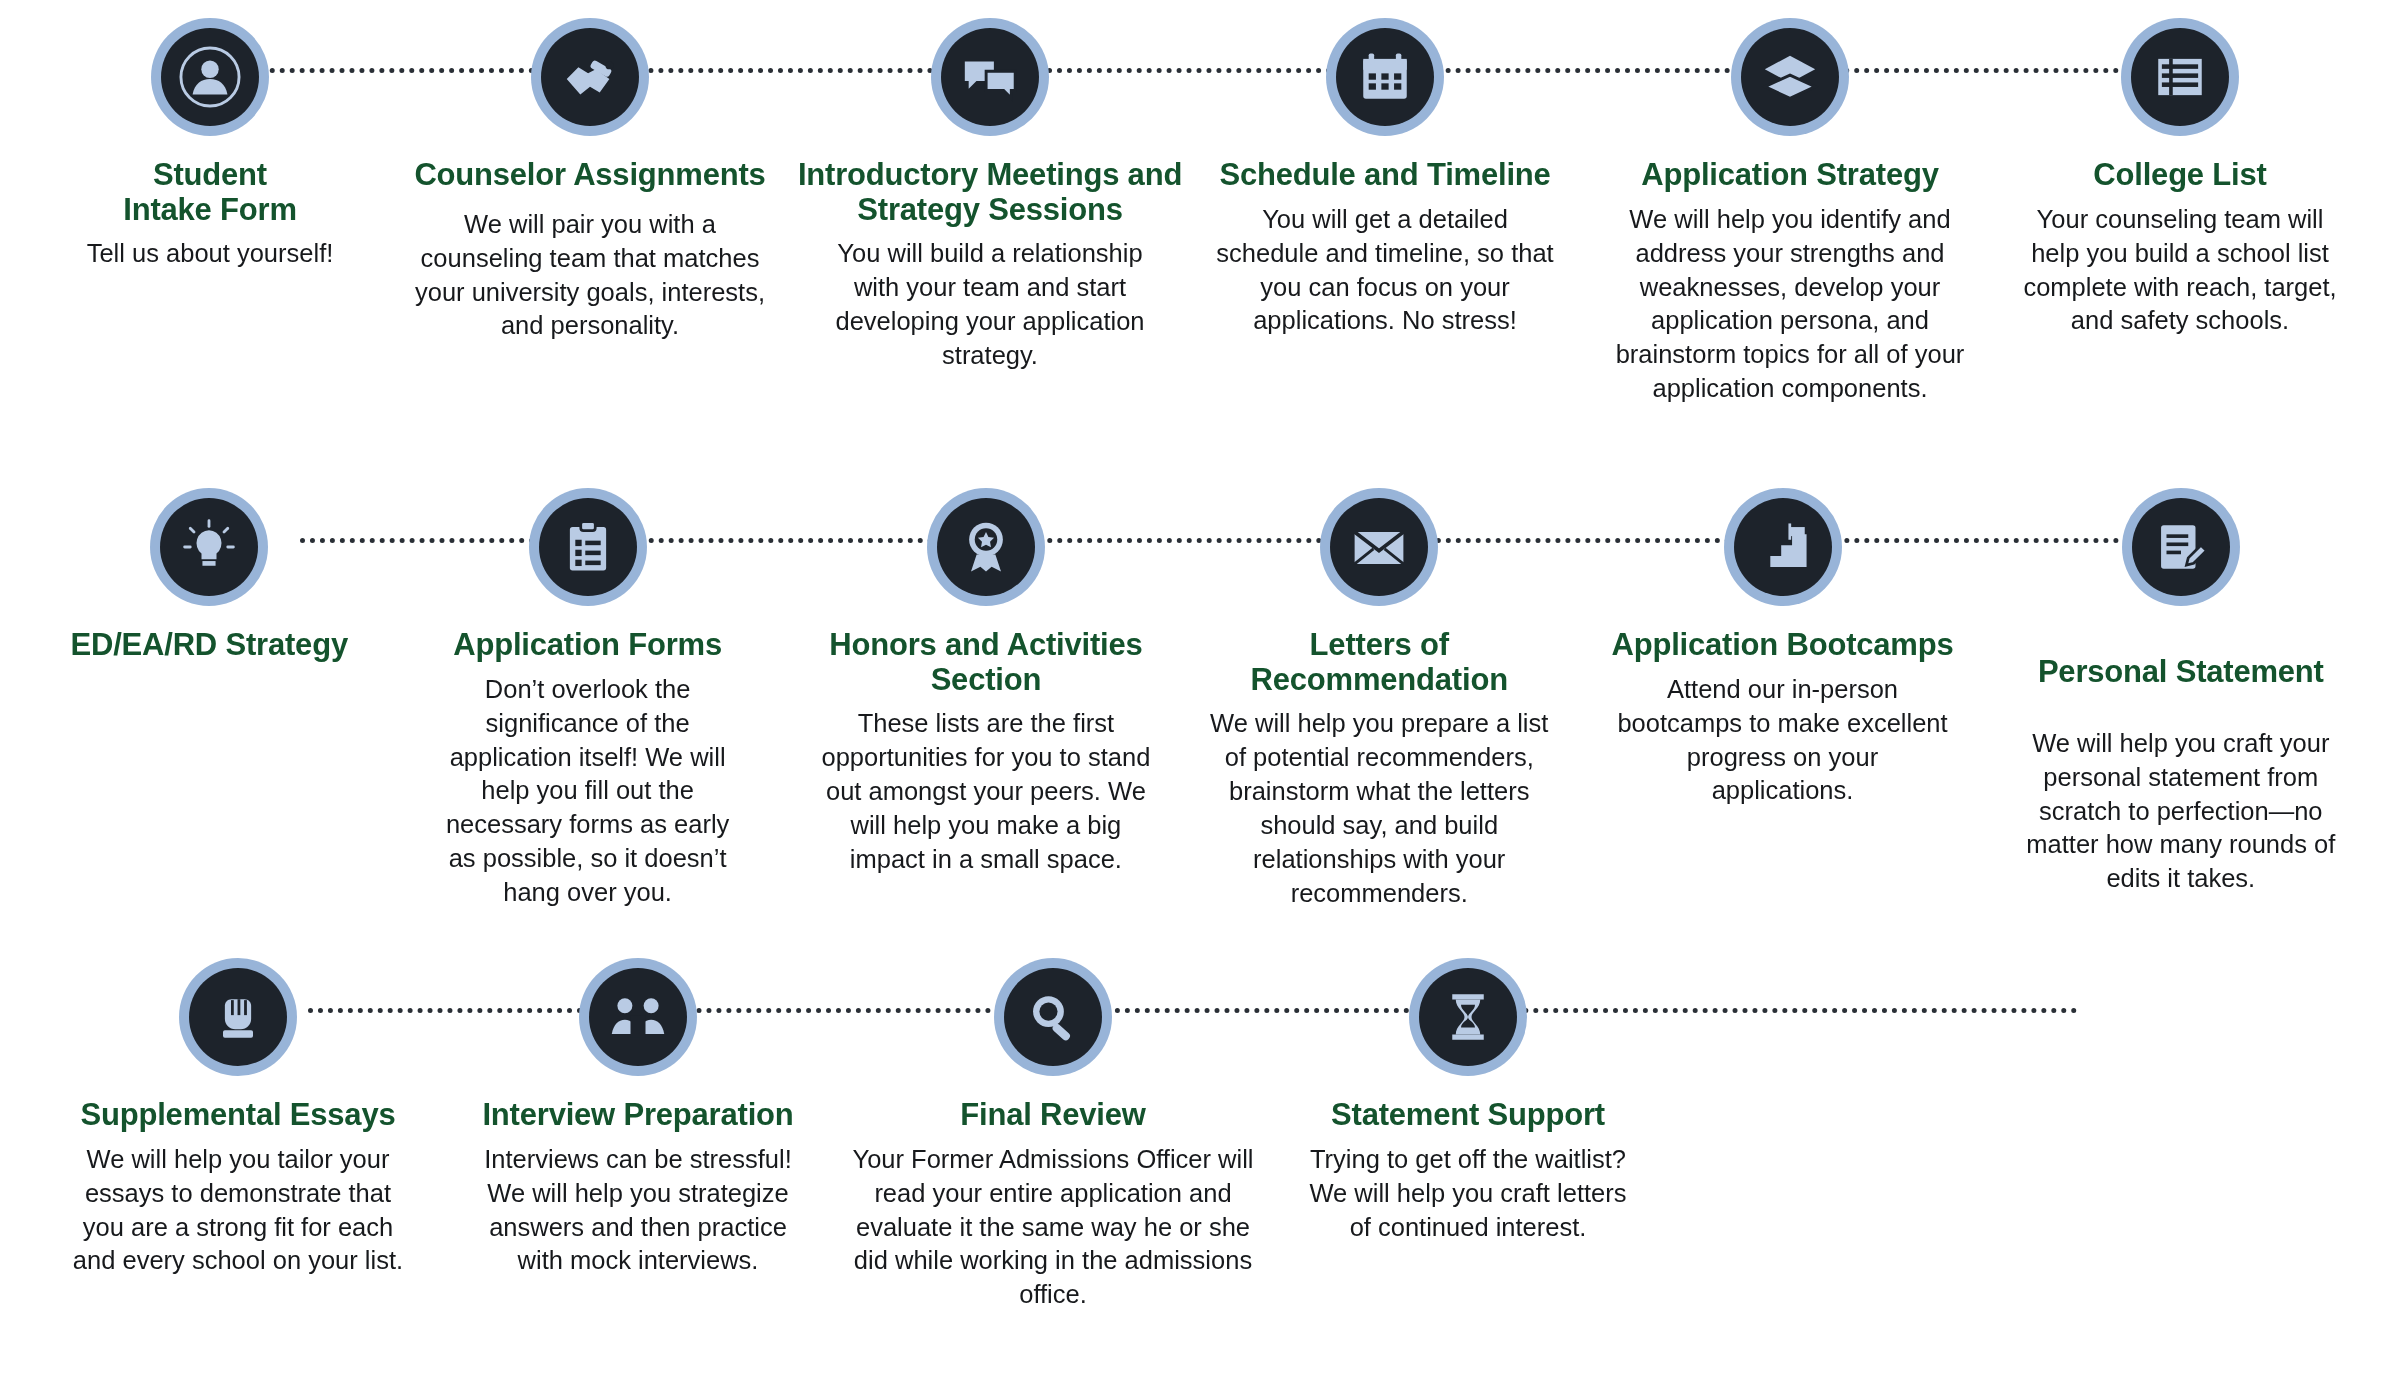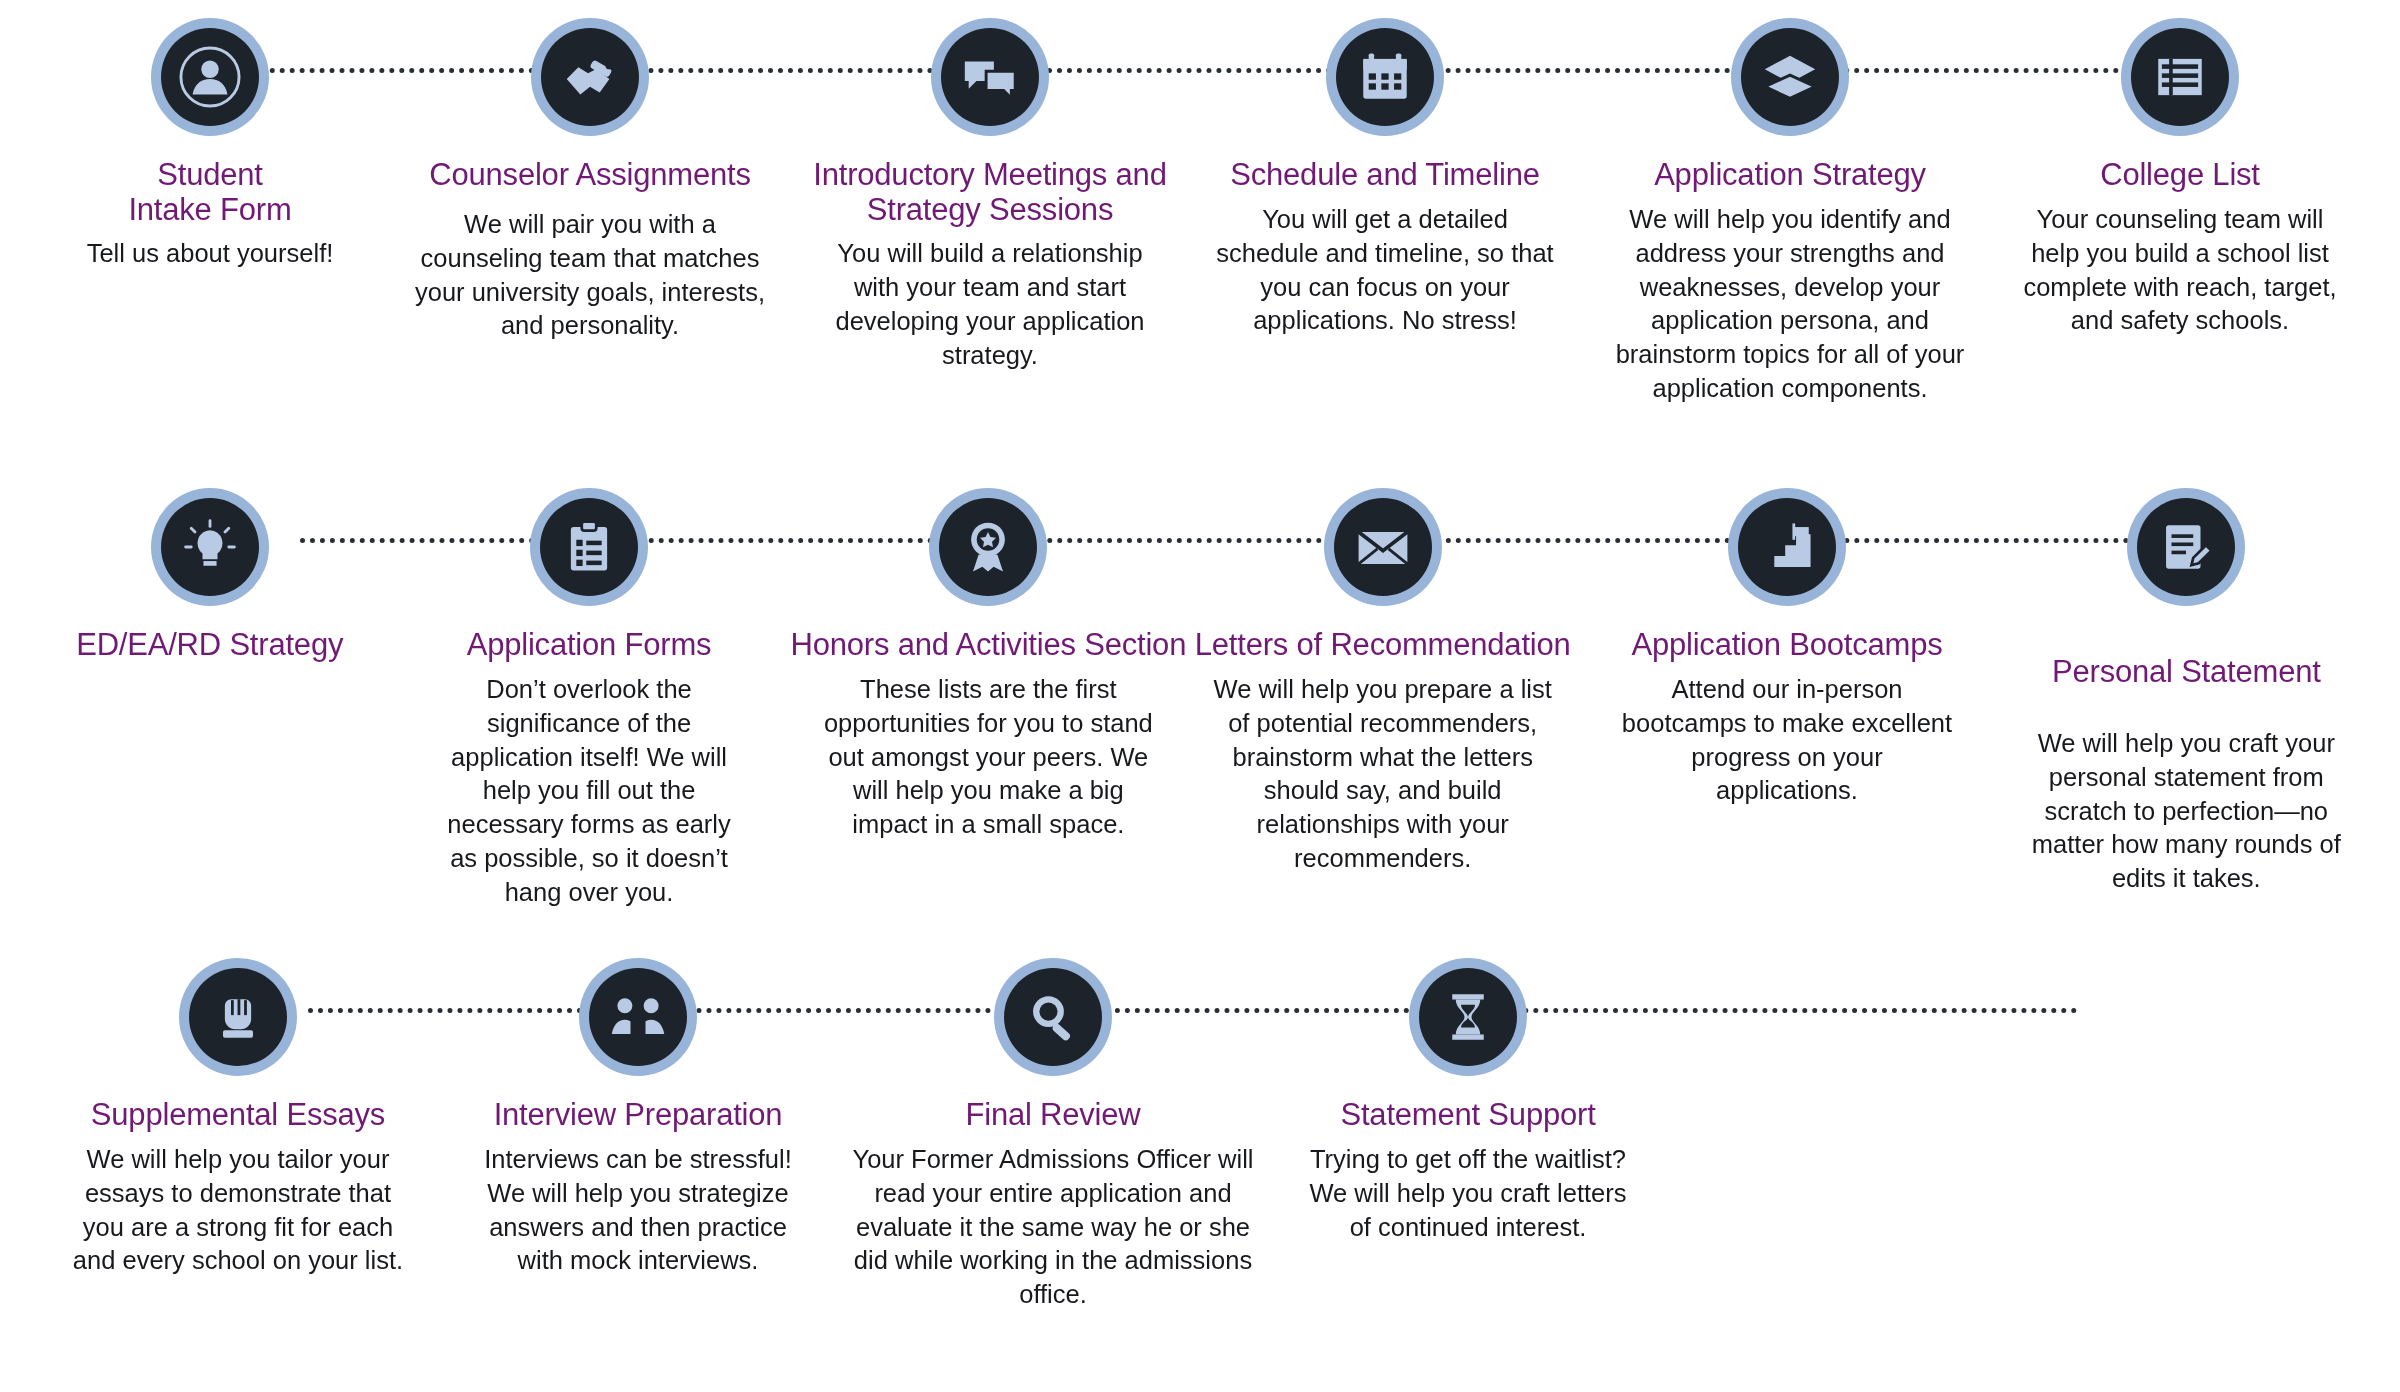--- a/index.html
+++ b/index.html
@@ -53,25 +53,25 @@
     width: 98px;
     height: 98px;
     border-radius: 50%;
     background: #1d232b;
     display: flex;
     align-items: center;
     justify-content: center;
   }
   .badge-inner svg { display: block; }
   .title {
-    font-weight: normal;
+    font-weight: bold;
     font-size: 31px;
     line-height: 1.12;
     margin-top: 22px;
-    color: #701a75;
+    color: #14532d;
     letter-spacing: -0.2px;
   }
   .desc {
     font-size: 25.5px;
     line-height: 1.33;
     margin-top: 10px;
     color: #17191c;
   }
   
   #row1 { height: 470px; }
@@ -186,21 +186,21 @@
         </div>
         <div class="title" style="white-space:pre-line;">College List</div>
         <div class="desc" style="width:320px;">Your counseling team will help you build a school list complete with reach, target, and safety schools.</div>
       </div>
 
     </div>
   </div>
 
   <div class="row" id="row2" style="height:470px;">
     <div class="dotline" style="left:300px; right:200px;"></div>
-    <div class="row-inner" style="padding: 18px 24px 0 30px;">
+    <div class="row-inner" style="padding: 18px 30px 0 30px;">
 
       <div class="node" style="width:360px;">
         <div class="badge">
           <div class="badge-inner">
             <svg width="60" height="60" viewBox="0 0 64 64" aria-hidden="true">
               <path d="M32 14a14 14 0 0 0-8 25v6h16v-6a14 14 0 0 0-8-25z" fill="#b9cbe4"></path>
               <rect x="25" y="47" width="14" height="5" fill="#b9cbe4"></rect>
               <g stroke="#b9cbe4" stroke-width="3" stroke-linecap="round">
                 <line x1="32" y1="4" x2="32" y2="10"></line>
                 <line x1="12" y1="12" x2="16" y2="16"></line>

